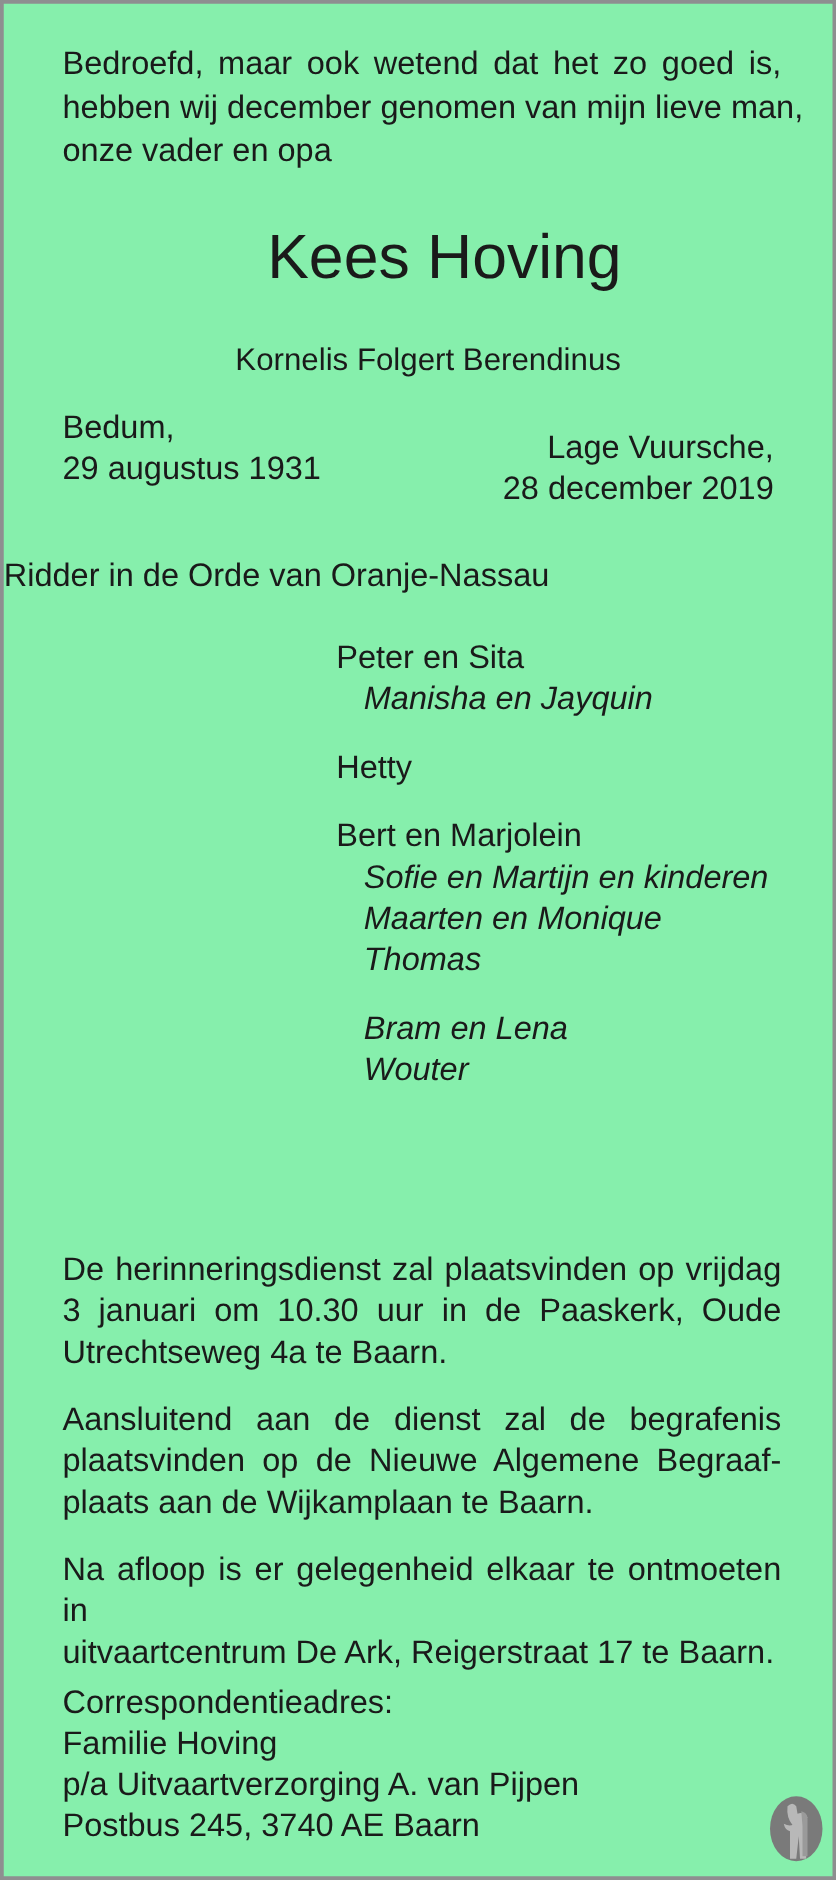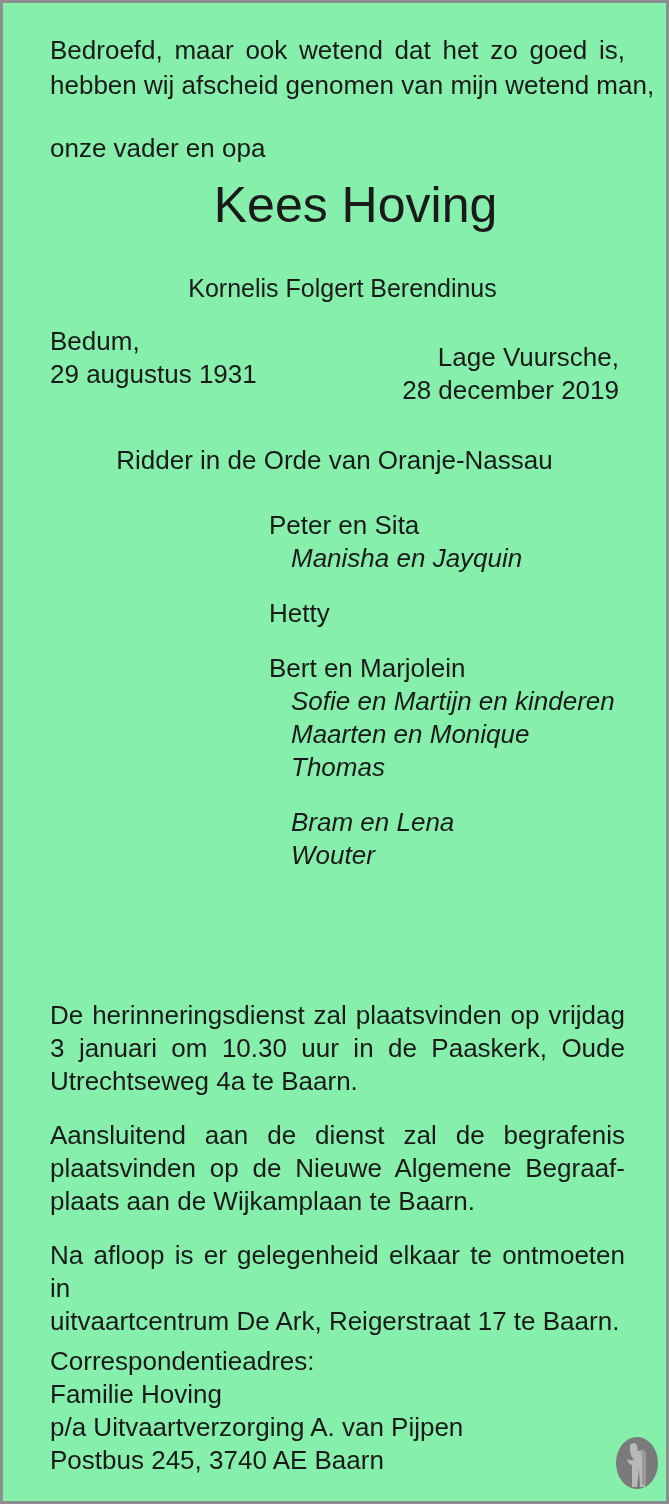--- a/index.html
+++ b/index.html
@@ -9,46 +9,46 @@
     box-sizing: border-box;
     width: 669px; height: 1504px;
     border: 3px solid #8e8e90;
     background: #86efac;
     color: #1a1a1a;
     font-family: Liberation Sans, sans-serif;
   }
   .abs { position: absolute; white-space: nowrap; }
   .intro { left: 47px; top: 30px; width: 575px; font-size: 26px; line-height: 35px; }
   .intro .line { display: block; text-align: justify; text-align-last: justify; }
-  .intro .line.last { text-align-last: left; margin-top: 28px; }
+  .intro .line.last { text-align-last: left; }
   .name { left: 0; right: 0; top: 172px; text-align: center; font-size: 50px; line-height: 60px; padding-left: 42px; }
   .fullname { left: 16px; right: 0; top: 263px; text-align: center; font-size: 25px; line-height: 44px; }
   .place-left { left: 47px; top: 322px; font-size: 26px; line-height: 33px; }
   .place-right { right: 47px; top: 338px; font-size: 26px; line-height: 33px; text-align: right; }
-  .honor { left: 0; right: 0; top: 440px; text-align: center; font-size: 26px; line-height: 34px; }
+  .honor { left: 0; right: 0; top: 440px; font-size: 26px; line-height: 34px; }
   .family { left: 266px; top: 506px; font-size: 26px; line-height: 33px; }
   .family .group { margin-bottom: 22px; }
   .family .main-name { display: block; }
   .family .child { display: block; font-style: italic; padding-left: 22px; }
   .paras { left: 47px; top: 996px; width: 575px; font-size: 26px; line-height: 33px; white-space: normal; }
   .paras p { margin: 0 0 21px 0; }
   .paras .line { display: block; text-align: justify; text-align-last: justify; }
   .paras .line.last { text-align-last: left; }
   .address { left: 47px; top: 1342px; font-size: 26px; line-height: 33px; }
   .address .line { display: block; }
   .logo { position: absolute; left: 612px; top: 1432px; width: 44px; height: 56px; }
 </style>
 </head>
 <body>
 
 <div class="frame">
 
   <div class="abs intro">
     <span class="line">Bedroefd, maar ook wetend dat het zo goed is,</span>
-    <span class="line">hebben wij afscheid genomen van mijn wetend man,</span>
+    <span class="line">hebben wij december genomen van mijn lieve man,</span>
     <span class="line last">onze vader en opa</span>
   </div>
 
   <div class="abs name">Kees Hoving</div>
   <div class="abs fullname">Kornelis Folgert Berendinus</div>
 
   <div class="abs place-left">
     <div>Bedum,</div>
     <div>29 augustus 1931</div>
   </div>

